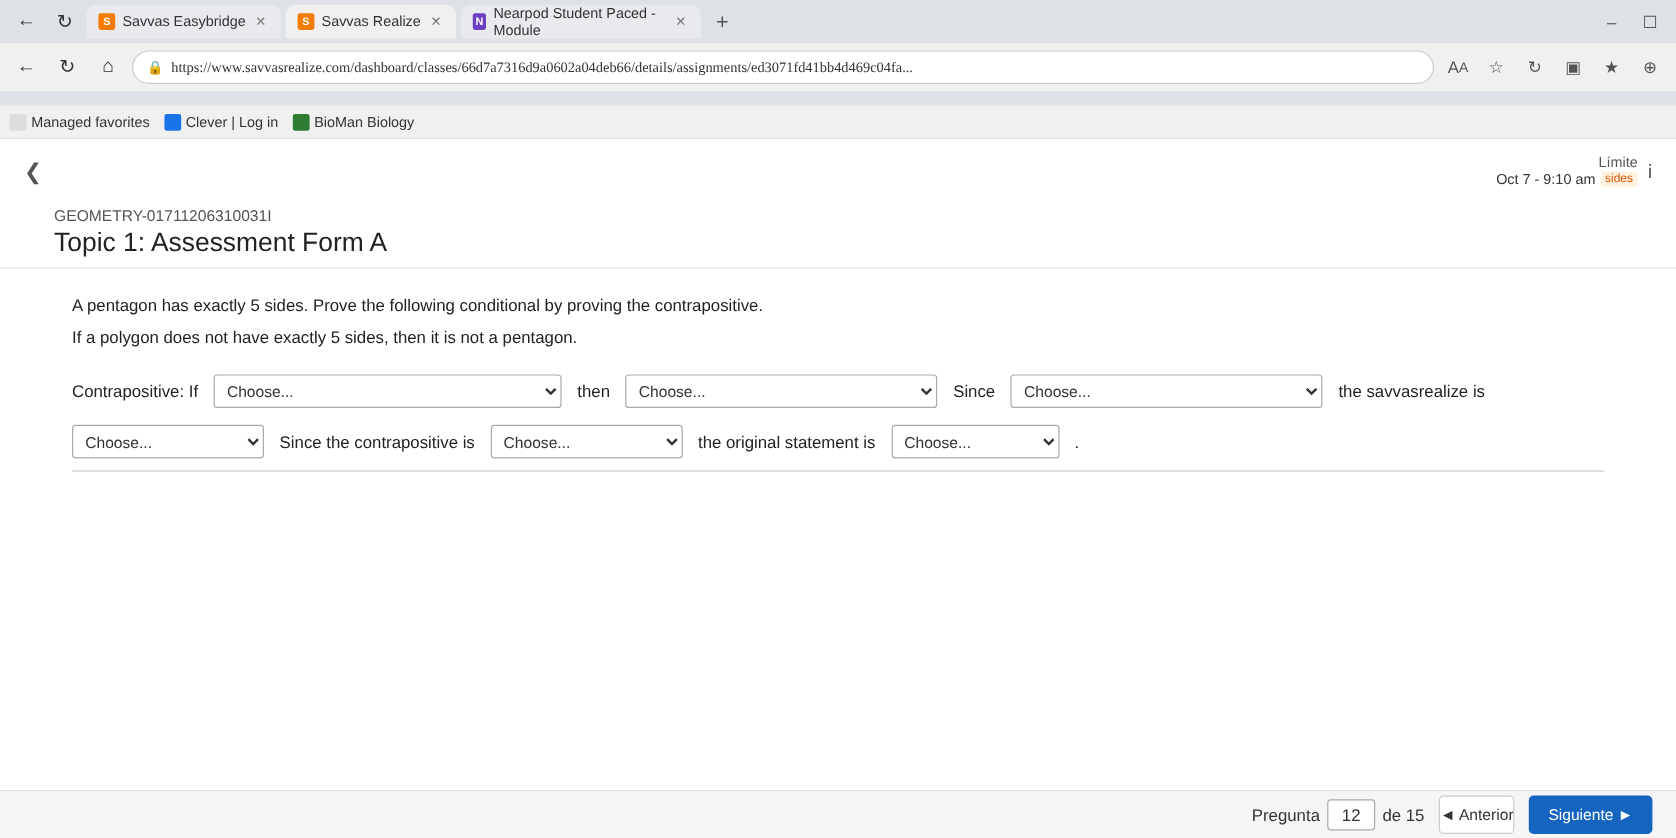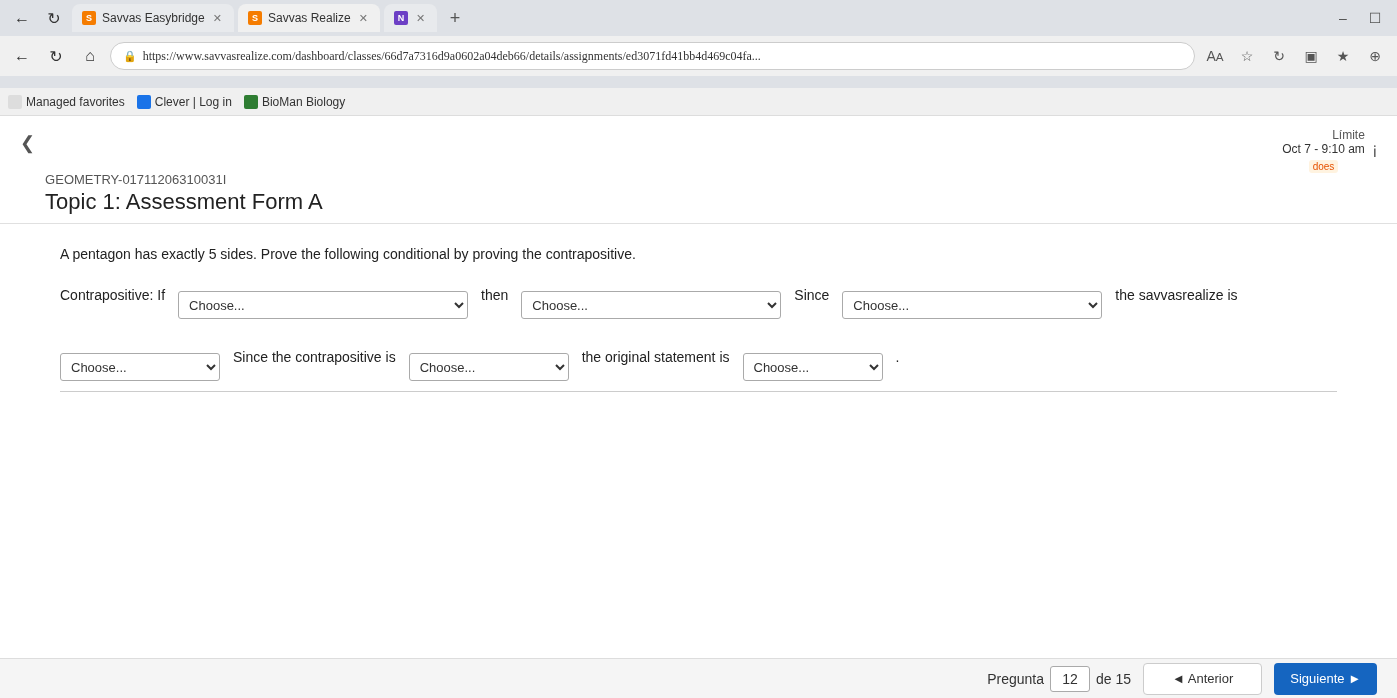--- a/index.html
+++ b/index.html
@@ -202,21 +202,20 @@
     .limite-label {
       font-size: 12px;
       color: #555;
     }
     .limite-date {
       font-size: 12px;
       color: #333;
       display: flex;
       align-items: center;
       gap: 4px;
-      flex-direction: column;
     }
     .tarde-badge {
       font-size: 10px;
       color: #e65100;
       background: #fff3e0;
       padding: 1px 4px;
       border-radius: 3px;
     }
     .info-btn {
       font-size: 16px;
@@ -258,21 +257,20 @@
     }
     .answer-row select {
       height: 28px;
       border: 1px solid #aaa;
       border-radius: 3px;
       padding: 0 6px;
       font-size: 13px;
       color: #333;
       background: white;
       cursor: pointer;
-      margin-top: 20px;
     }
     .select-lg { width: 290px; }
     .select-md { width: 260px; }
     .select-sm { width: 160px; }
     .select-xs { width: 140px; }
     .divider-line {
       border: none;
       border-top: 1px solid #ccc;
       margin: 10px 0;
     }
@@ -308,21 +306,21 @@
       text-align: center;
       font-size: 14px;
       display: flex;
       align-items: center;
       justify-content: center;
       background: white;
     }
     .de-label { font-size: 14px; color: #333; }
     .nav-page-btn {
       height: 32px;
-      padding: 0 28px;
+      padding: 0 0;
       border: 1px solid #ccc;
       border-radius: 4px;
       background: white;
       font-size: 13px;
       color: #333;
       cursor: pointer;
       display: flex;
       align-items: center;
       gap: 4px;
     }
@@ -357,20 +355,21 @@
     </div>
 
     <div class="tab active">
       <span class="tab-favicon orange">S</span>
       <span>Savvas Realize</span>
       <span class="tab-close">✕</span>
     </div>
 
     <div class="tab">
       <span class="tab-favicon nearpod">N</span>
+      <span>Nearpod Student Paced - Module</span>
       <span class="tab-close">✕</span>
     </div>
 
     <div class="tab-add">+</div>
     <div style="flex:1"></div>
     <div class="nav-icon-btn">–</div>
     <div class="nav-icon-btn">☐</div>
   </div>
 
   <div class="nav-bar">
@@ -416,30 +415,31 @@
         <span class="breadcrumb-text">GEOMETRY-01711206310031I</span>
         <span class="page-title-text">Topic 1: Assessment Form A</span>
       </div>
     </div>
     <div class="header-right">
       <div style="display:flex;align-items:center;gap:8px;">
         <div style="display:flex;flex-direction:column;align-items:flex-end;">
           <span class="limite-label">Límite</span>
           <div class="limite-date">
             <span>Oct 7 - 9:10 am</span>
-            <span class="tarde-badge">does</span>
+            <span class="tarde-badge">sides</span>
           </div>
         </div>
         <span class="info-btn">ℹ</span>
       </div>
     </div>
   </div>
 
   <div class="main-content">
     <p class="question-text">A pentagon has exactly 5 sides. Prove the following conditional by proving the contrapositive.</p>
+    <p class="question-text2">If a polygon does not have exactly 5 sides, then it is not a pentagon.</p>
 
     <div class="answer-area">
 
       <div class="answer-row">
         <span>Contrapositive: If</span>
         <select class="select-lg">
           <option>Choose...</option>
         </select>
         <span>then</span>
         <select class="select-md">

